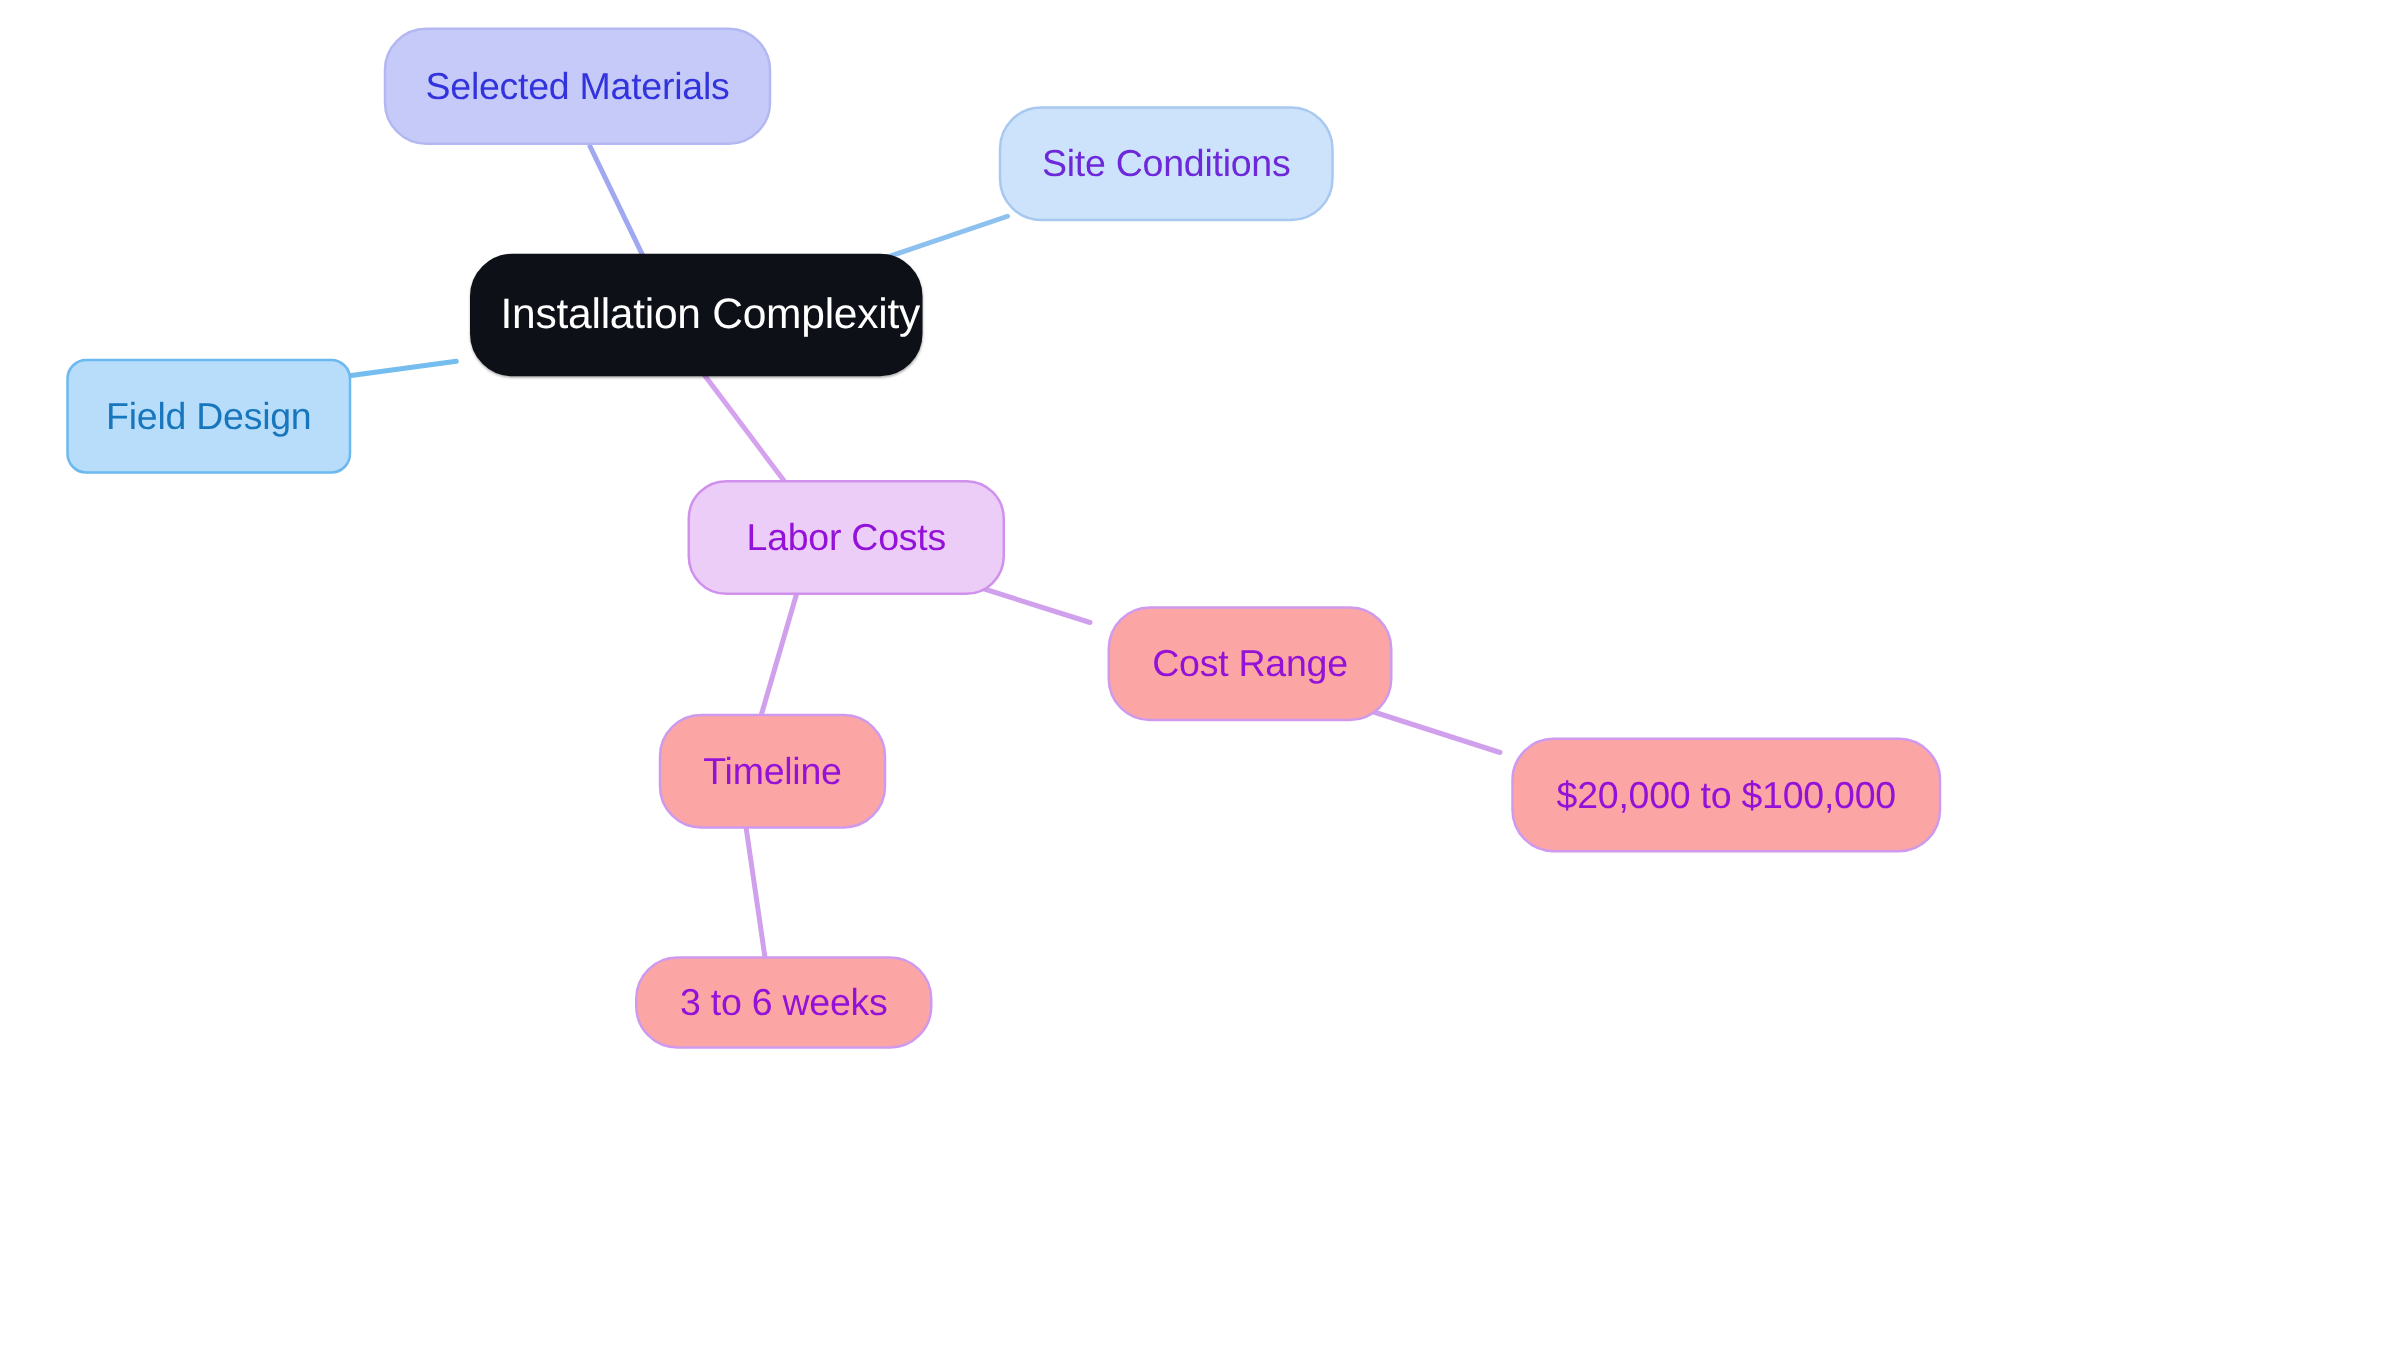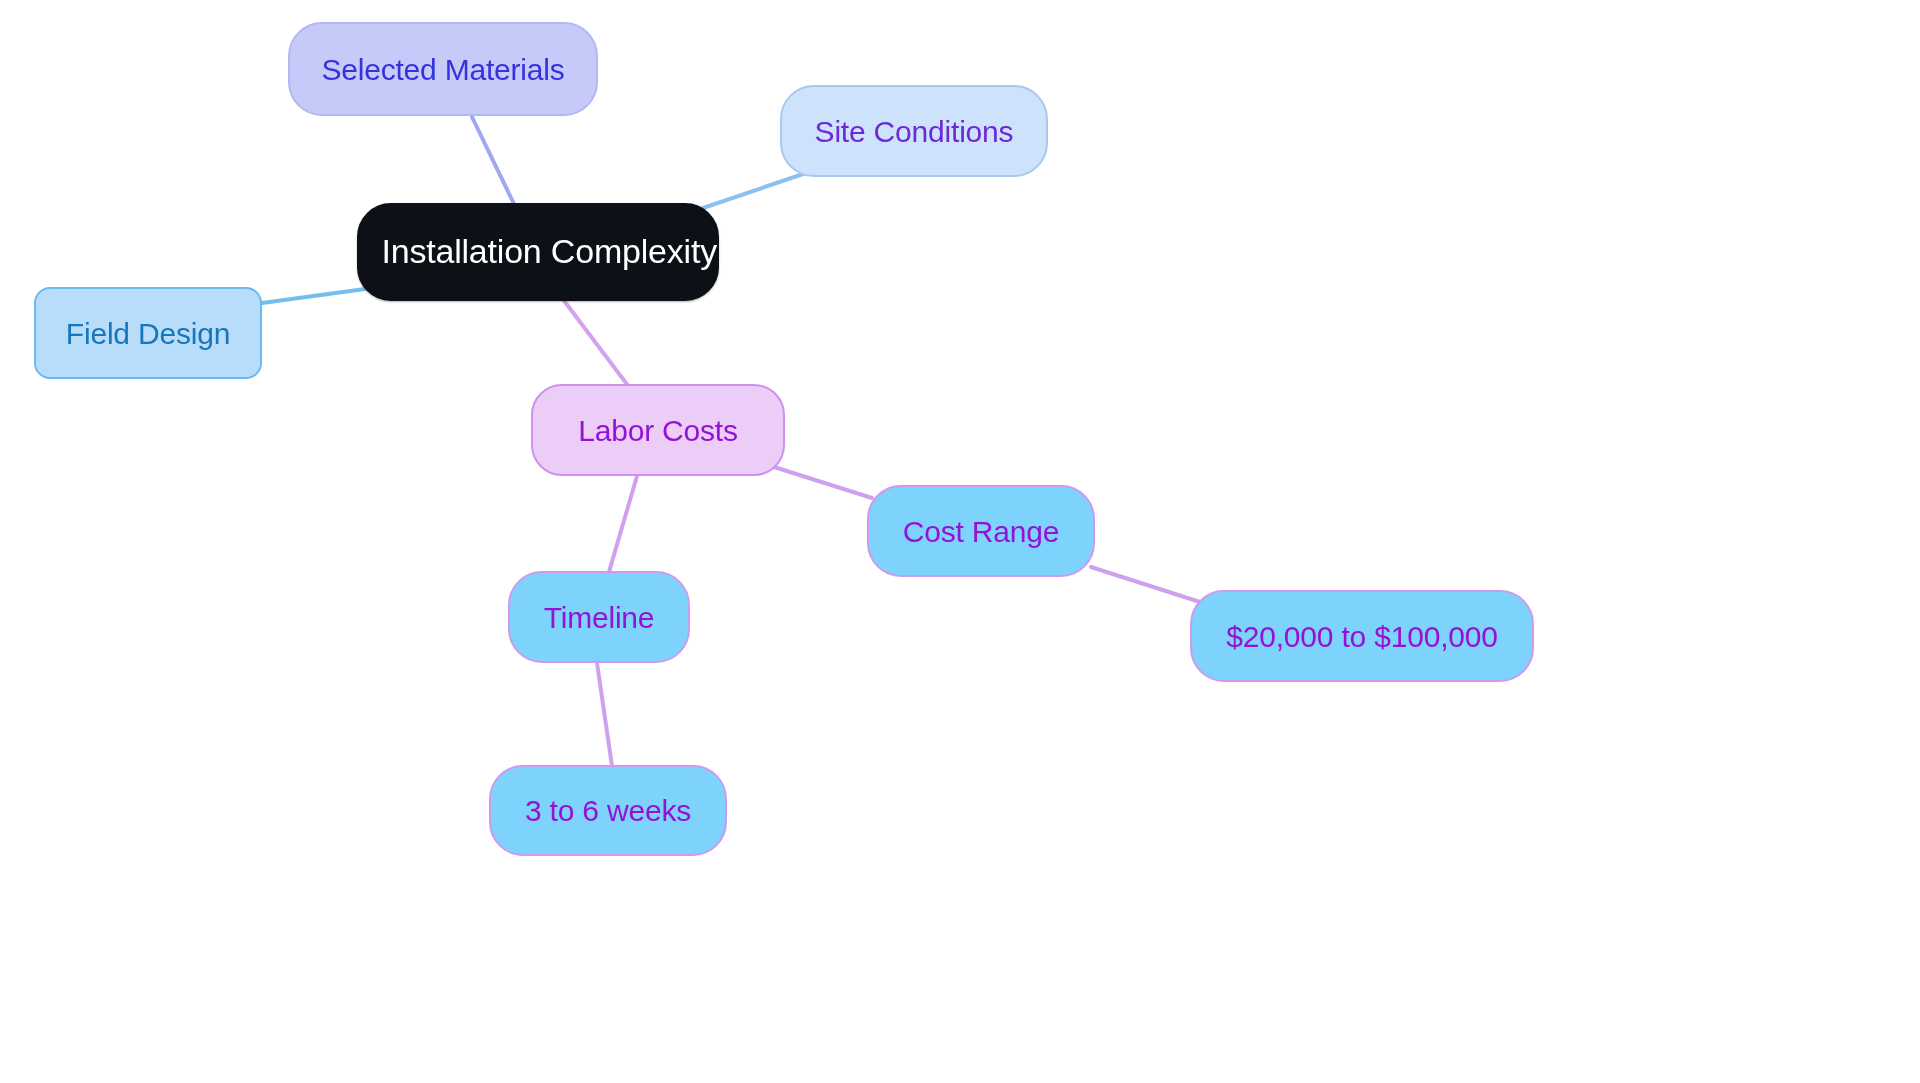--- a/index.html
+++ b/index.html
@@ -30,20 +30,21 @@
     position: absolute;
     box-sizing: border-box;
     display: flex;
     align-items: center;
     justify-content: center;
     text-align: center;
     border-style: solid;
     border-width: 2px;
     white-space: nowrap;
     letter-spacing: -0.2px;
+    margin-left: 19px;
   }
   .node-label {
     display: block;
     line-height: 1.1;
   }
 
   
   .node.root {
     background: #0d1117;
     border-color: #0d1117;
@@ -83,21 +84,21 @@
 
   
   .node.orchid {
     background: #eccdf7;
     border-color: #cf91ec;
     border-radius: 31px;
     color: #9412d8;
     font-size: 30px;
   }
   .node.orchid-light {
-    background: #7dd3fc;
+    background: #fca5a5;
     border-color: #cf9aee;
     border-radius: 34px;
     color: #9412d8;
     font-size: 30px;
   }
 </style>
 </head>
 <body>
 
 <div id="canvas">
@@ -131,18 +132,18 @@
       </div>
       <div class="node orchid-light" style="left: 867px; top: 485px; width: 228px; height: 92px;">
         <span class="node-label">Cost Range</span>
       </div>
       <div class="node orchid-light" style="left: 1190px; top: 590px; width: 344px; height: 92px;">
         <span class="node-label">$20,000 to $100,000</span>
       </div>
       <div class="node orchid-light" style="left: 508px; top: 571px; width: 182px; height: 92px; text-align: right;">
         <span class="node-label">Timeline</span>
       </div>
-      <div class="node orchid-light" style="left: 489px; top: 765px; width: 238px; height: 91px;">
+      <div class="node orchid-light" style="left: 489px; top: 765px; width: 238px; height: 74px;">
         <span class="node-label">3 to 6 weeks</span>
       </div>
     </div>
 
 </div>
 
 </body></html>

